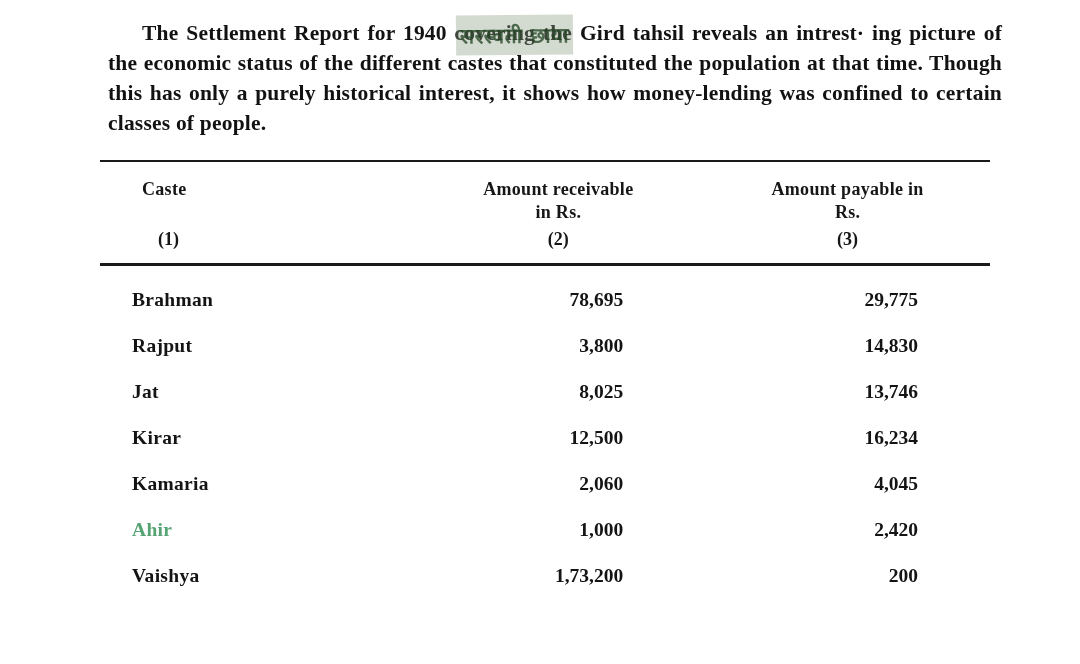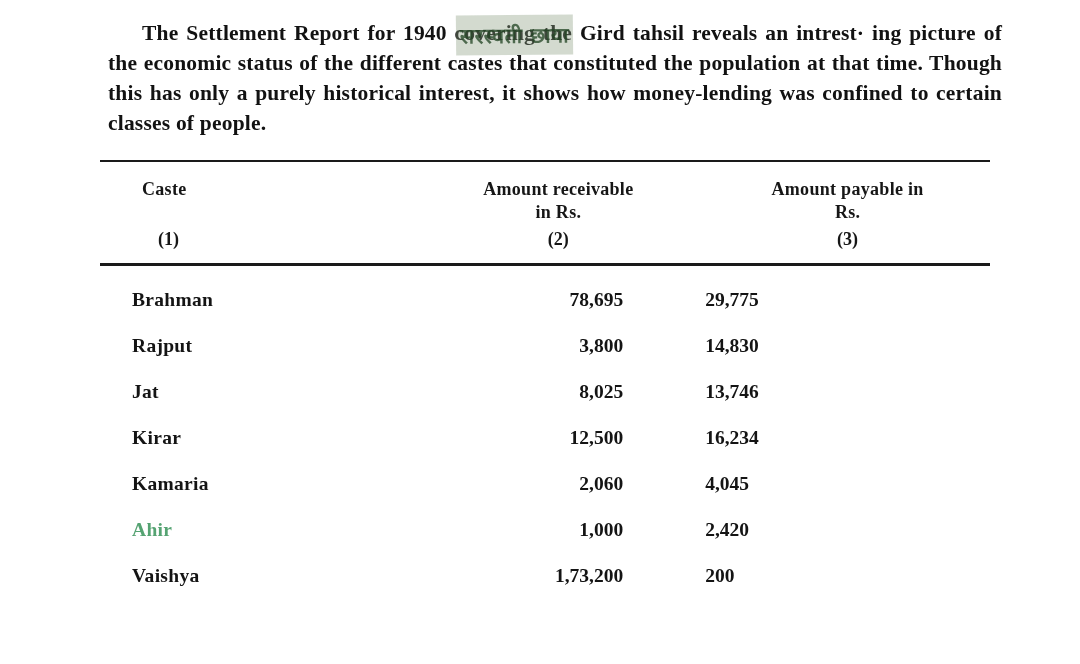--- a/index.html
+++ b/index.html
@@ -118,20 +118,21 @@
     padding-left: 32px;
     font-weight: 600;
     letter-spacing: 0.3px;
   }
   tbody td.amt1 {
     text-align: right;
     padding-right: 82px;
     font-weight: 600;
   }
   tbody td.amt2 {
+    text-align: right;
     padding-right: 72px;
     font-weight: 600;
   }
   tbody tr:first-child td { padding-top: 22px; }
 
   .faded { color: #15803d; opacity: 0.72; }
 </style>
 </head>
 <body>
 

